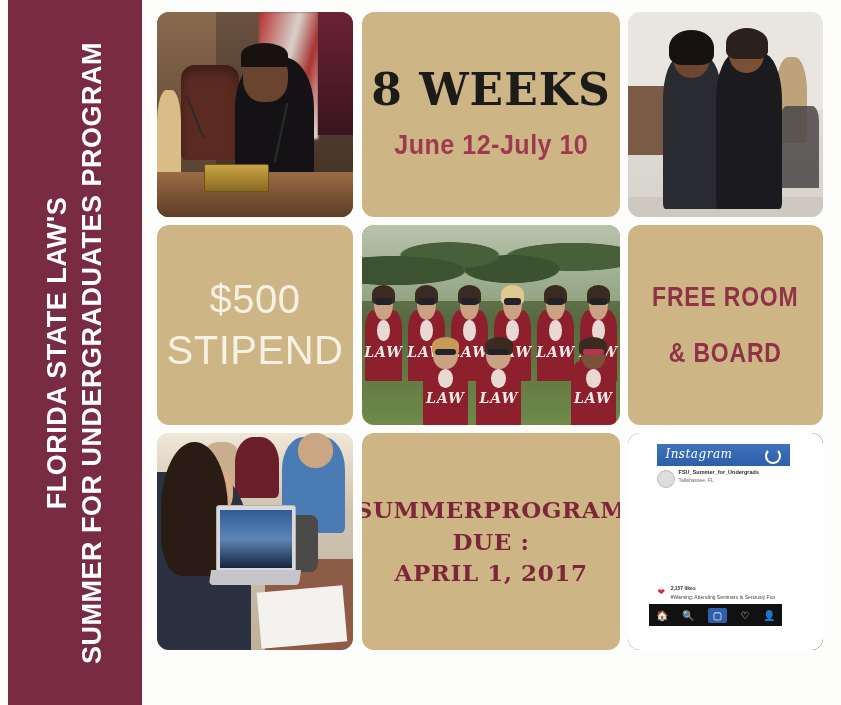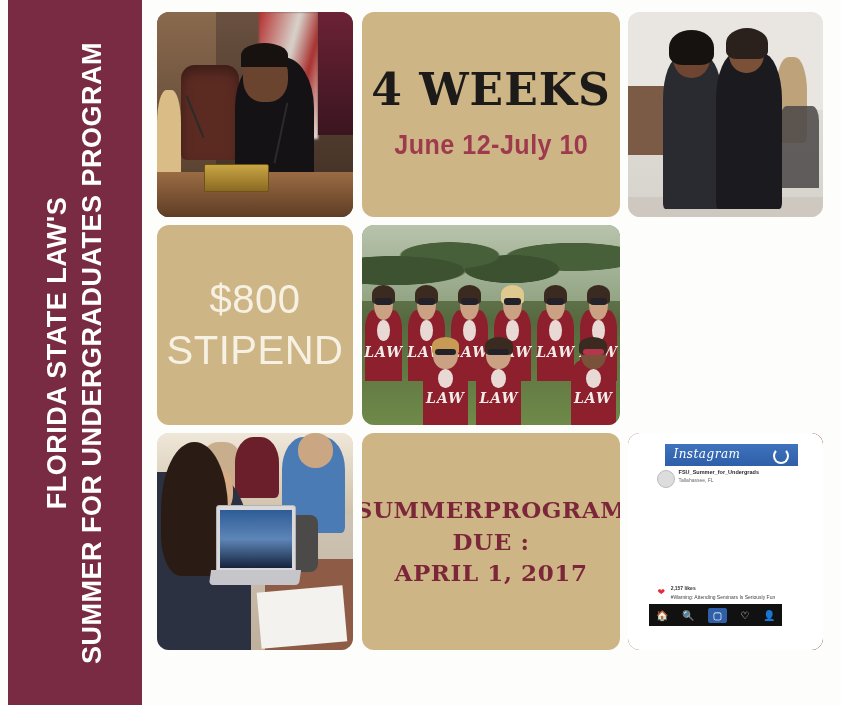--- a/index.html
+++ b/index.html
@@ -262,21 +262,21 @@
   .ig-person{position:absolute;left:30%;top:16%;width:34%;height:84%;
     background:#6b6a52;border-radius:24% 24% 0 0;}
   .ig-head{position:absolute;left:39%;top:20%;width:16%;height:15%;
     background:#cfa07e;border-radius:46%;}
   .ig-hair{position:absolute;left:38%;top:17%;width:18%;height:8%;
     background:#3b2a1e;border-radius:50% 50% 10% 10%;}
   .ig-lei{position:absolute;left:36%;top:32%;width:22%;height:10%;
     border:4px solid #5fc425;border-radius:50%;}
   .ig-frame{position:absolute;left:11%;top:5%;width:68%;height:84%;
     background:#ffffff;border-radius:3px;box-shadow:0 2px 8px rgba(0,0,0,.35);}
-  .ig-bar{position:absolute;left:16px;top:0;width:100%;height:12%;
+  .ig-bar{position:absolute;left:8px;top:0;width:100%;height:12%;
     background:linear-gradient(180deg,#3f73bd,#2e5fa8);}
   .ig-logo{position:absolute;left:6%;top:16%;font-family:"DejaVu Serif", serif;
     font-style:italic;font-size:12px;color:#fff;letter-spacing:.5px;}
   .ig-refresh{position:absolute;right:7%;top:18%;width:12px;height:12px;
     border:2px solid #fff;border-radius:50%;border-top-color:transparent;}
   .ig-meta{position:absolute;left:0;top:12%;width:100%;height:12%;
     background:#fff;}
   .ig-avatar{position:absolute;left:6%;top:20%;width:16px;height:16px;
     border-radius:50%;background:#ddd;border:1px solid #bbb;}
   .ig-user{position:absolute;left:22%;top:16%;font-size:5.5px;color:#2a2a2a;
@@ -327,21 +327,21 @@
         <div class="court-hair"></div>
         <div class="court-mic"></div>
         <div class="court-mic2"></div>
         <div class="court-bench"></div>
         <div class="court-name"></div>
       </div>
     </div>
 
     <div class="cell c-r1 c-c2 tan">
       <div class="panel-inner">
-        <div class="weeks-head">4 WEEKS</div>
+        <div class="weeks-head">8 WEEKS</div>
         <div class="weeks-sub">June 12-July 10</div>
       </div>
     </div>
 
     <div class="cell c-r1 c-c3">
       <div class="photo ph-judge">
         <div class="judge-wall"></div>
         <div class="judge-bench"></div>
         <div class="judge-floor"></div>
         <div class="p-bg-blond"></div>
@@ -351,21 +351,21 @@
         <div class="p-student-hair"></div>
         <div class="p-judge"></div>
         <div class="p-judge-head"></div>
         <div class="p-judge-hair"></div>
       </div>
     </div>
 
     <div class="cell c-r2 c-c1 tan">
       <div class="panel-inner">
         <div class="stipend">
-          <span>$800</span>
+          <span>$500</span>
           <span>STIPEND</span>
         </div>
       </div>
     </div>
 
     <div class="cell c-r2 c-c2">
       <div class="photo ph-group">
         <div class="grp-trees"></div>
         <div class="grp-row grp-row-back">
           <div class="g-person">
@@ -441,20 +441,28 @@
             <div class="g-head" style="background:#7a523a"></div>
             <div class="g-hair"></div>
             <div class="g-shade" style="background:#b5364c"></div>
             <div class="g-seal"></div>
             <div class="g-law">LAW</div>
           </div>
         </div>
       </div>
     </div>
 
+    <div class="cell c-r2 c-c3 tan">
+      <div class="panel-inner">
+        <div class="freeroom">
+          <span>FREE ROOM</span>
+          <span>&amp; BOARD</span>
+        </div>
+      </div>
+    </div>
 
     <div class="cell c-r3 c-c1">
       <div class="photo ph-class">
         <div class="cl-back"></div>
         <div class="cl-blur1"></div>
         <div class="cl-blur2"></div>
         <div class="cl-blur3"></div>
         <div class="cl-blur3h"></div>
         <div class="cl-desk"></div>
         <div class="cl-chair"></div>

